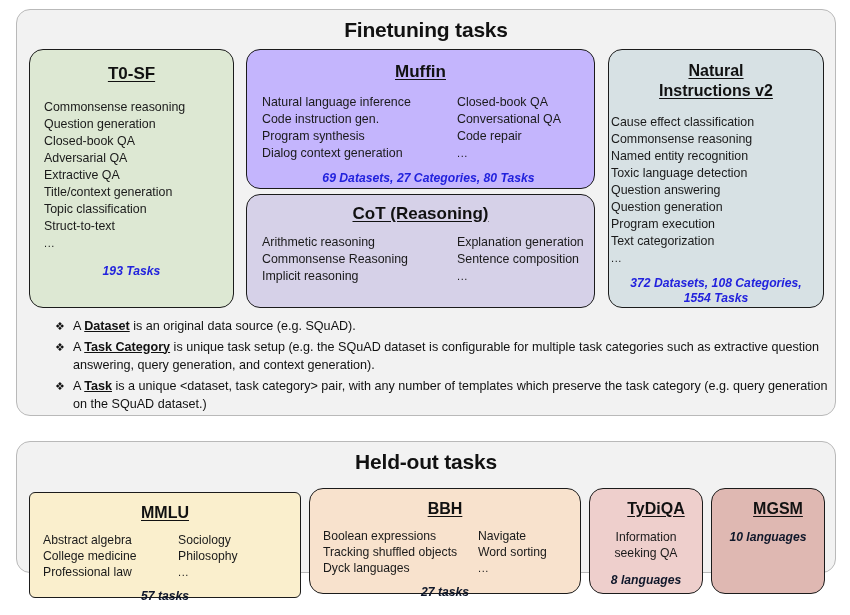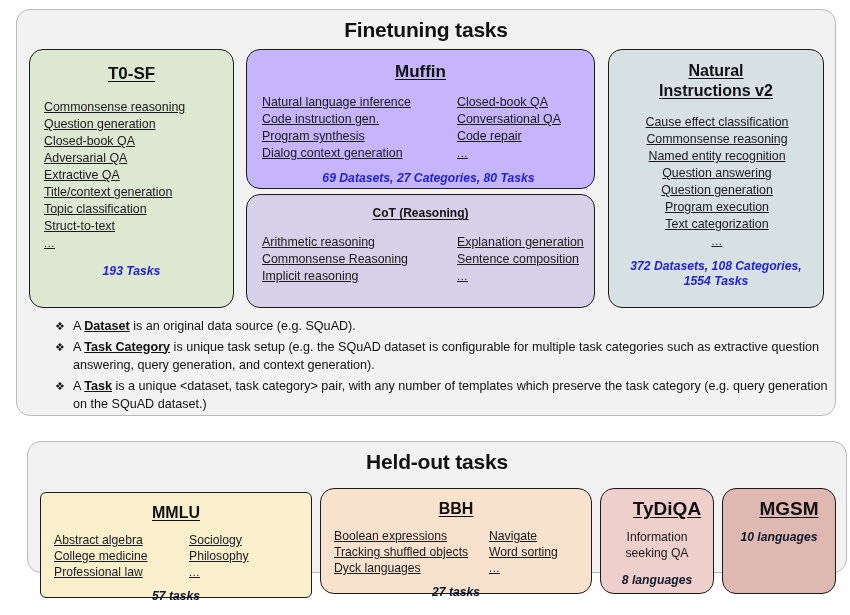--- a/index.html
+++ b/index.html
@@ -28,21 +28,20 @@
     left: 16px;
     top: 9px;
     width: 820px;
     height: 407px;
   }
   #heldout-group {
     left: 16px;
     top: 441px;
     width: 820px;
     height: 132px;
-    margin-left: 11px;
   }
   .group-title {
     position: absolute;
     top: 8px;
     left: 0;
     width: 100%;
     text-align: center;
     font-size: 21px;
     font-weight: bold;
     letter-spacing: -0.2px;
@@ -67,21 +66,20 @@
   }
   .panel-title.two-line { line-height: 20px; }
   .items {
     font-size: 12.4px;
     line-height: 17px;
     color: #1a1a1a;
   }
   .items .col {
     display: inline-block;
     vertical-align: top;
-    text-decoration: underline;
   }
   .ellipsis {
     letter-spacing: 0.6px;
     font-size: 11px;
   }
   .footer-stat {
     font-size: 12.2px;
     font-weight: bold;
     font-style: italic;
     color: #2222dd;
@@ -106,30 +104,30 @@
     background: #c4b5fd;
   }
   #panel-muffin .panel-title { margin-top: 12px; font-size: 17px; }
   #panel-muffin .items { margin: 13px 0 0 15px; }
   #panel-muffin .footer-stat { margin-top: 9px; margin-left: 16px; }
 
   #panel-cot {
     left: 229px; top: 184px; width: 349px; height: 114px;
     background: #d6d1e8;
   }
-  #panel-cot .panel-title { margin-top: 9px; font-size: 12px; }
+  #panel-cot .panel-title { margin-top: 9px; font-size: 17px; }
   #panel-cot .items { margin: 11px 0 0 15px; }
   #panel-cot .footer-stat { margin-top: 8px; }
 
   #panel-ni {
     left: 591px; top: 39px; width: 216px; height: 259px;
     background: #d7e1e4;
   }
   #panel-ni .panel-title { margin-top: 11px; }
-  #panel-ni .items { margin: 13px 0 0 2px; text-align: center; }
+  #panel-ni .items { margin: 13px 0 0 2px; }
   #panel-ni .footer-stat { margin-top: 9px; }
 
   
   #panel-mmlu {
     left: 12px; top: 50px; width: 272px; height: 106px;
     background: #faefcd;
     border-radius: 6px;
   }
   #panel-bbh {
     left: 292px; top: 46px; width: 272px; height: 106px;
@@ -139,21 +137,21 @@
     left: 572px; top: 46px; width: 114px; height: 106px;
     background: #eecfcc;
   }
   #panel-mgsm {
     left: 694px; top: 46px; width: 114px; height: 106px;
     background: #dfb8b2;
   }
   #panel-mmlu .panel-title,
   #panel-bbh .panel-title { margin-top: 10px; font-size: 16px; }
   #panel-tydiqa .panel-title,
-  #panel-mgsm .panel-title { margin-top: 10px; font-size: 19px; padding-left: 20px; }
+  #panel-mgsm .panel-title { margin-top: 10px; font-size: 16px; padding-left: 20px; }
   #panel-mmlu .items,
   #panel-bbh .items { margin: 10px 0 0 13px; font-size: 12.2px; line-height: 16px; }
   #panel-tydiqa .items,
   #panel-mgsm .items {
     margin: 11px 0 0 0; text-align: center; font-size: 12.2px; line-height: 16px;
   }
   #panel-mmlu .footer-stat,
   #panel-bbh .footer-stat { margin-top: 9px; }
   #panel-tydiqa .footer-stat,
   #panel-mgsm .footer-stat { margin-top: 12px; }
@@ -254,20 +252,21 @@
   <div class="panel" id="panel-ni">
     <div class="panel-title two-line">
       <div>Natural</div>
       <div>Instructions v2</div>
     </div>
     <div class="items">
       <div class="col" style="width:195px">
         <div>Cause effect classification</div>
         <div>Commonsense reasoning</div>
         <div>Named entity recognition</div>
+        <div>Toxic language detection</div>
         <div>Question answering</div>
         <div>Question generation</div>
         <div>Program execution</div>
         <div>Text categorization</div>
         <div class="ellipsis">...</div>
       </div>
     </div>
     <div class="footer-stat">
       <div>372 Datasets, 108 Categories,</div>
       <div>1554 Tasks</div>

